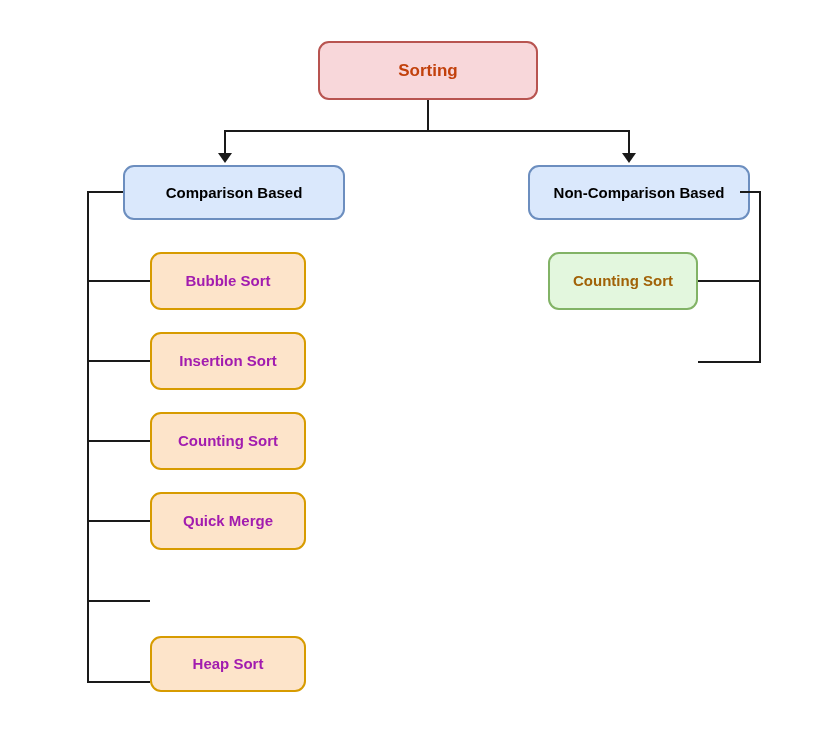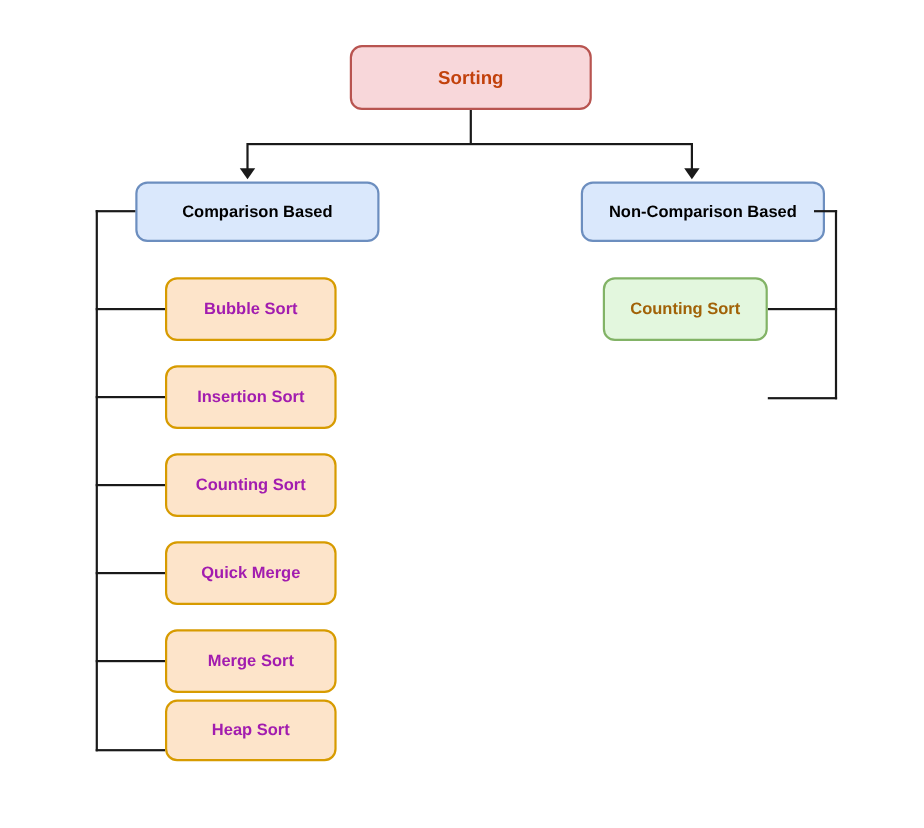--- a/index.html
+++ b/index.html
@@ -87,23 +87,20 @@
   </div>
   <div class="node leaf-orange" style="left:150px;top:332px;width:156px;height:58px;">
     <span>Insertion Sort</span>
   </div>
   <div class="node leaf-orange" style="left:150px;top:412px;width:156px;height:58px;">
     <span>Counting Sort</span>
   </div>
   <div class="node leaf-orange" style="left:150px;top:492px;width:156px;height:58px;">
     <span>Quick Merge</span>
   </div>
-  <div class="node leaf-orange" style="left:150px;top:572px;width:156px;height:58px;">
-    <span>Merge Sort</span>
-  </div>
   <div class="node leaf-orange" style="left:150px;top:636px;width:156px;height:56px;">
     <span>Heap Sort</span>
   </div>
 
   <div class="edge v" style="left:759px;top:191px;height:172px;"></div>
   <div class="edge h" style="left:740px;top:191px;width:21px;"></div>
 
   <div class="edge h" style="left:698px;top:280px;width:63px;"></div>
   <div class="edge h" style="left:698px;top:361px;width:63px;"></div>
 

